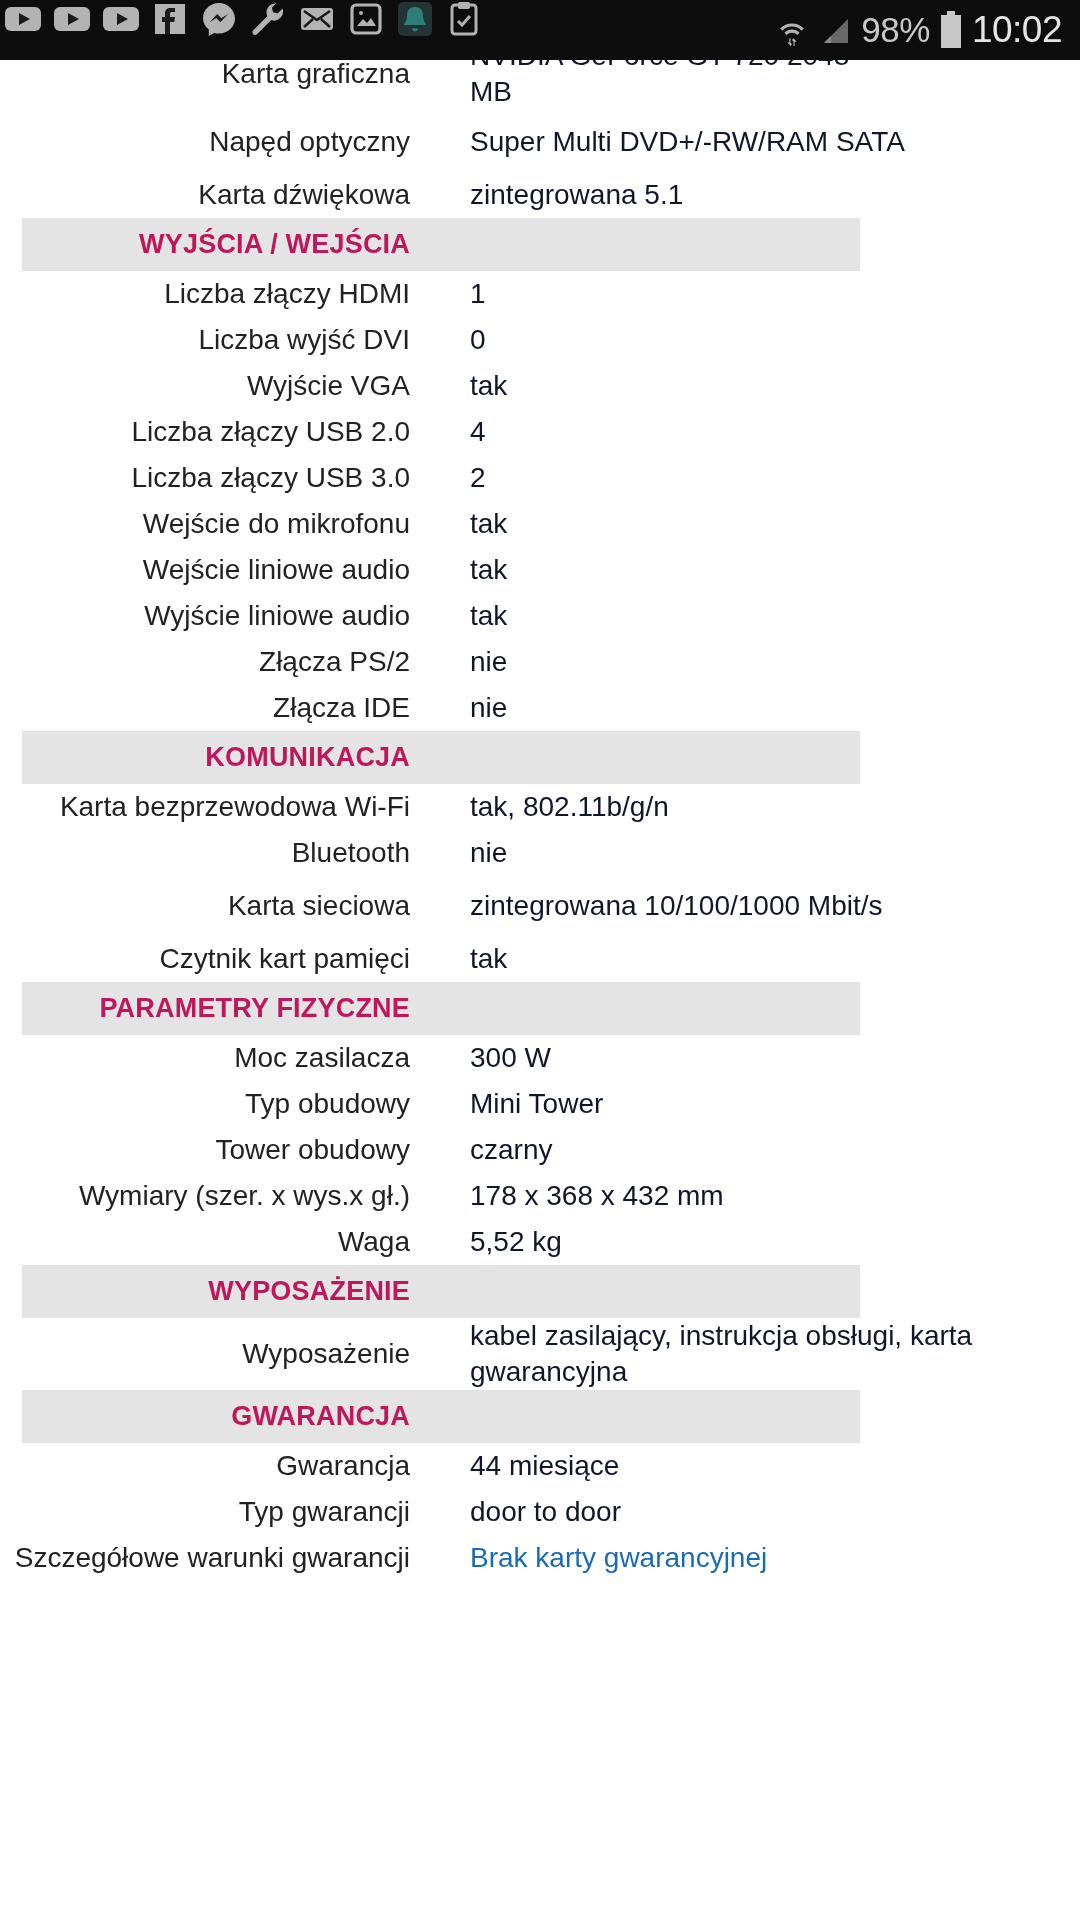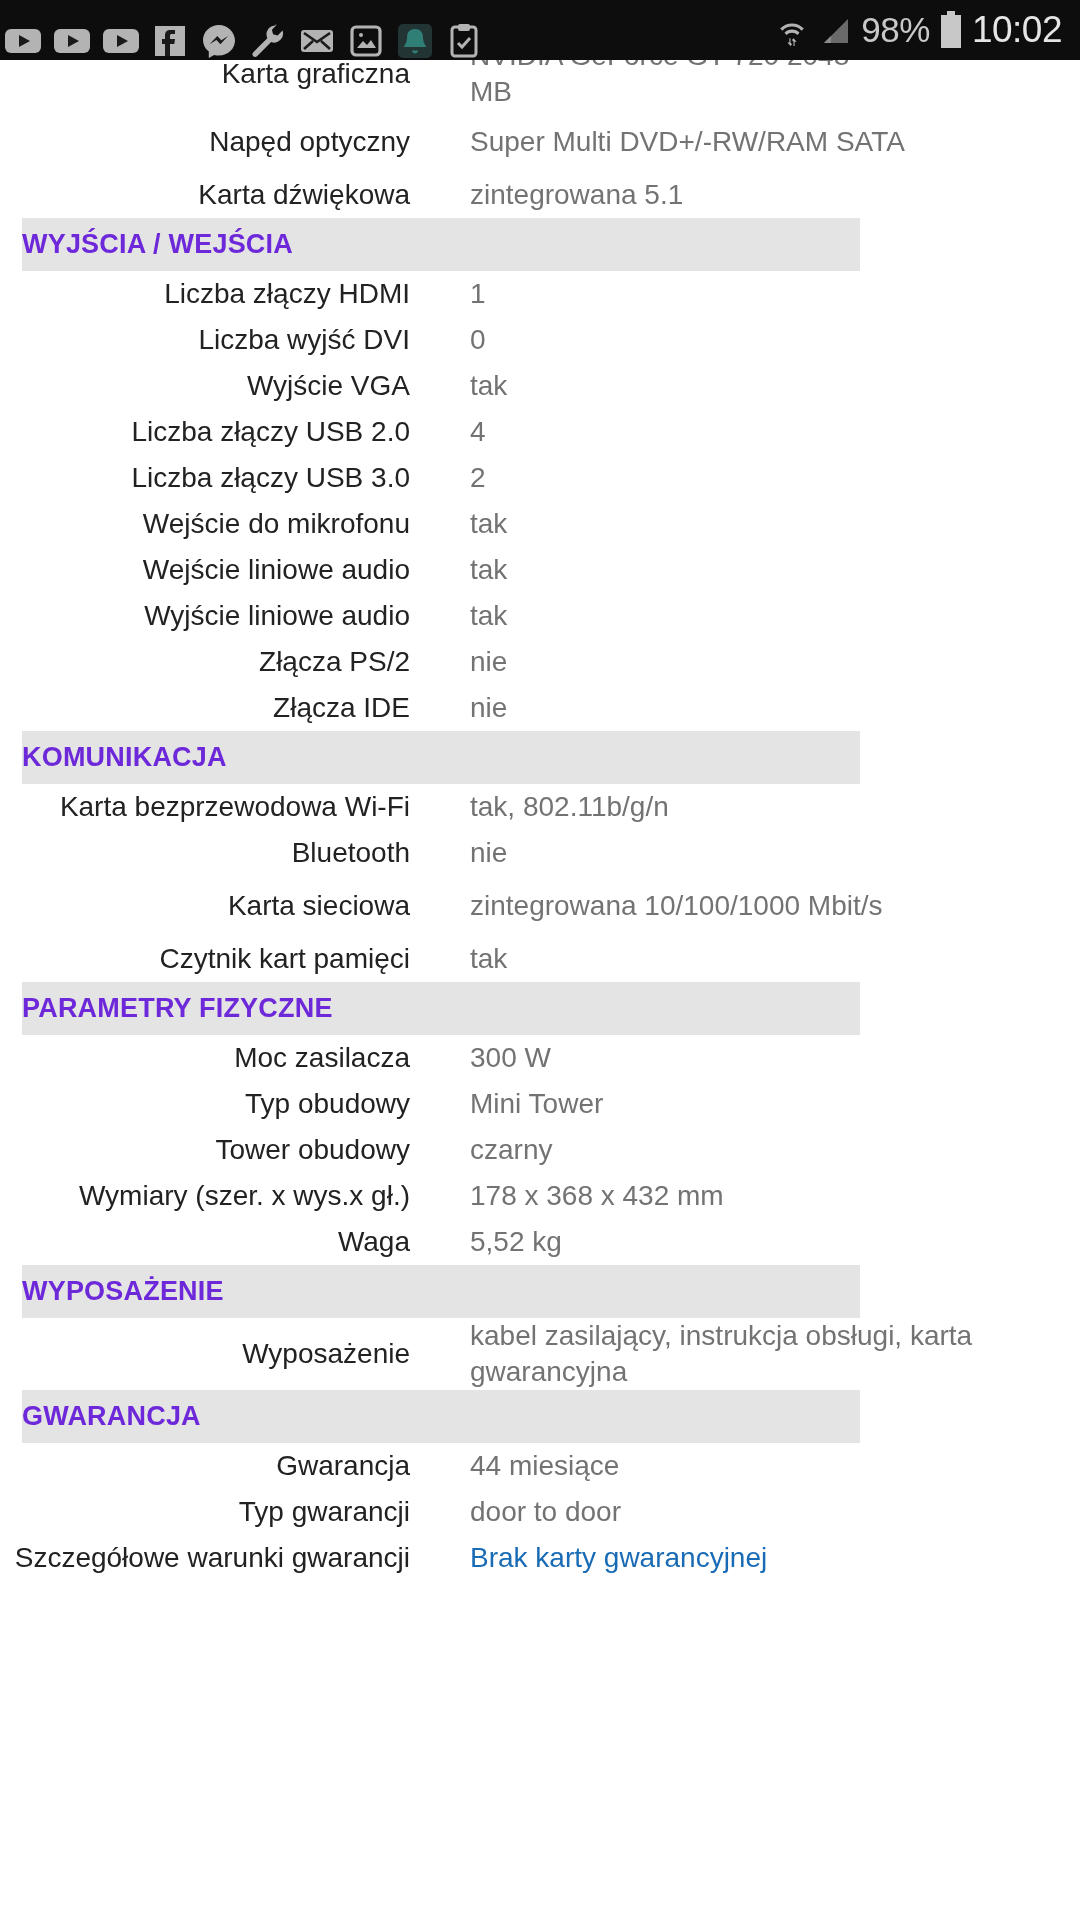--- a/index.html
+++ b/index.html
@@ -15,21 +15,21 @@
     -webkit-font-smoothing: antialiased;
   }
 
   
   .statusbar {
     position: relative;
     width: 1080px;
     height: 60px;
     background: #0d0d0d;
     display: flex;
-    align-items: flex-end;
+    align-items: flex-start;
     box-sizing: border-box;
     padding: 0 14px 0 4px;
     overflow: hidden;
   }
   .sb-left {
     display: flex;
     align-items: center;
     gap: 11px;
     flex: 1 1 auto;
     min-width: 0;
@@ -76,24 +76,24 @@
     margin: 0 0 0 22px;
     background: #e4e4e4;
     height: 53px;
     display: flex;
     align-items: center;
     padding-left: 0;
   }
   .section-head .sh-text {
     display: block;
     width: 388px;
-    text-align: left;
+    text-align: right;
     font-weight: bold;
     font-size: 27px;
-    color: #6d28d9;
+    color: #be185d;
     letter-spacing: 0.2px;
     font-family: "Liberation Sans", sans-serif;
   }
 
   .spec-row {
     display: flex;
     align-items: center;
     width: 1080px;
     box-sizing: border-box;
     min-height: 46px;
@@ -111,21 +111,21 @@
     color: #222222;
     line-height: 36px;
     font-family: "Liberation Sans", sans-serif;
   }
   .cell-value {
     flex: 1 1 auto;
     box-sizing: border-box;
     padding-left: 60px;
     padding-right: 26px;
     font-size: 28px;
-    color: #737373;
+    color: #0f172a;
     line-height: 36px;
     font-family: "Liberation Sans", sans-serif;
   }
   .cell-value.link {
     color: #1a6bb5;
   }
 
   
   .clip-wrap {
     height: 52px;

